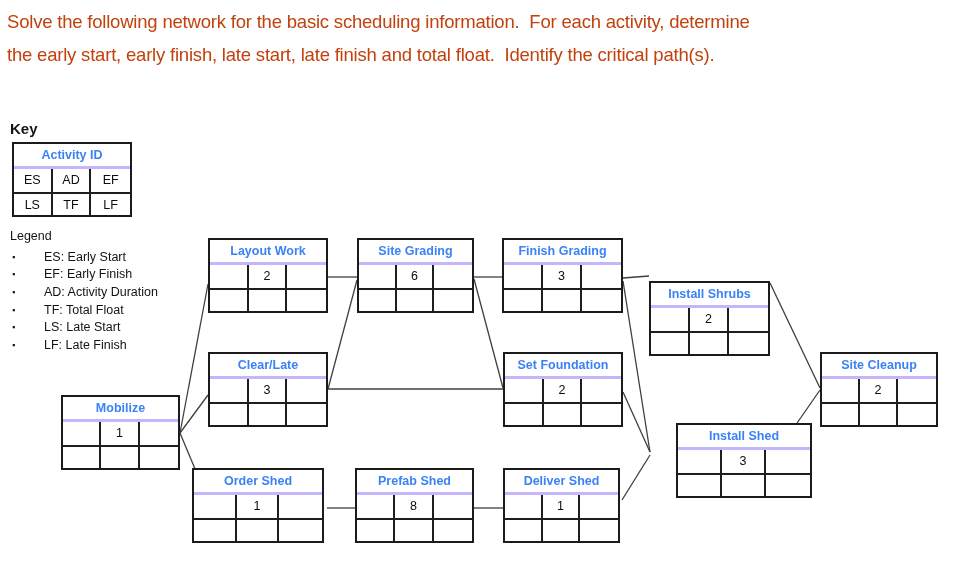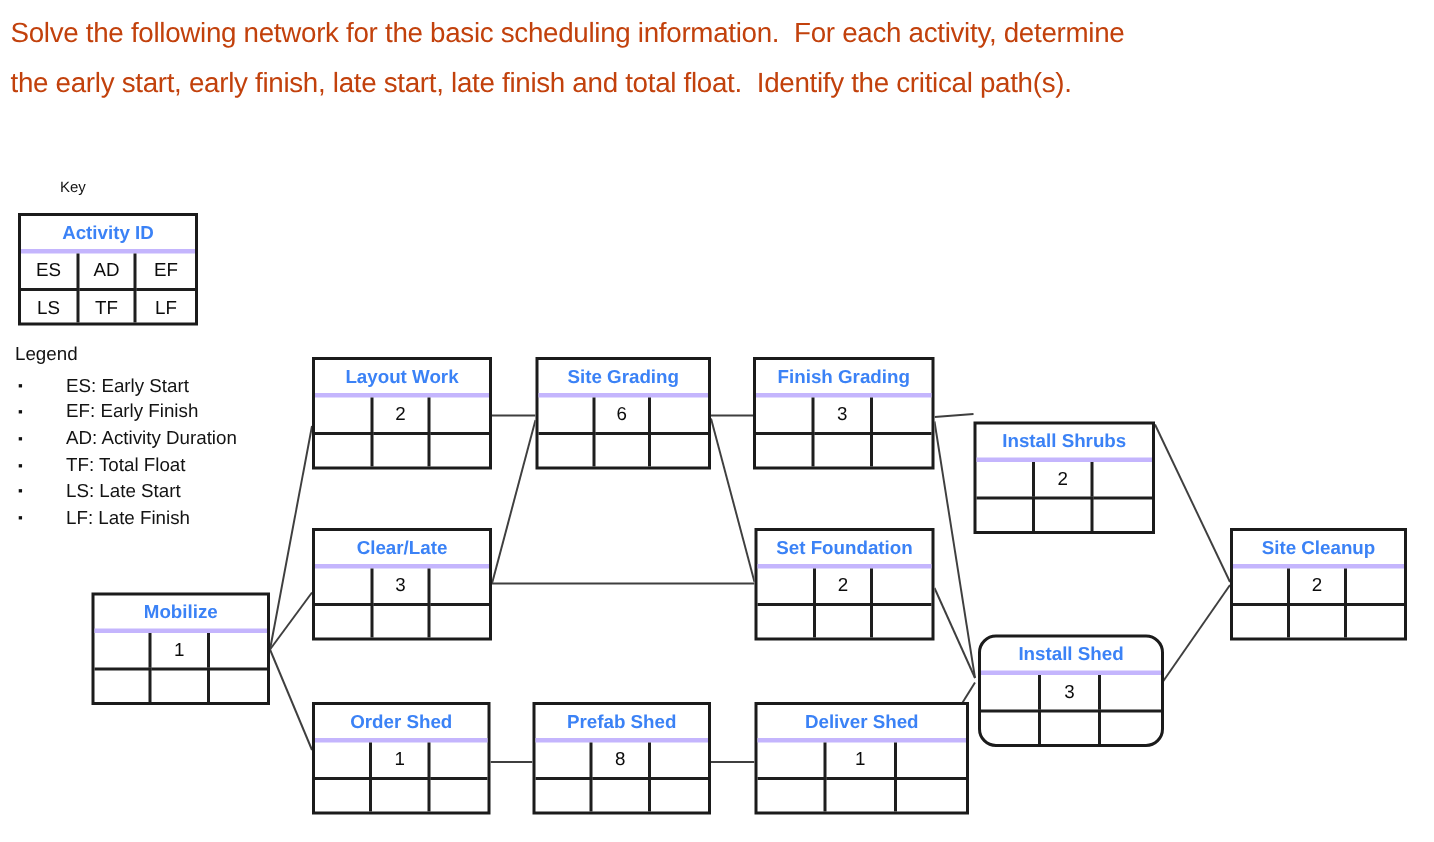--- a/index.html
+++ b/index.html
@@ -17,22 +17,23 @@
     position: absolute;
     left: 7px; top: 5px;
     font-size: 18.5px;
     line-height: 33px;
     letter-spacing: -0.2px;
     color: #c2410c;
   }
   .title-line { white-space: pre; }
   
   #key-label {
-    position: absolute; left: 40px; top: 120px;
-    font-size: 10px;
+    position: absolute; left: 10px; top: 120px;
+    font-size: 15px;
+    font-weight: bold;
   }
   #key-table { position: absolute; left: 12px; top: 142px; width: 120px; }
   
   .abox {
     position: absolute;
     background: #ffffff;
     border: 2px solid #1b1b1b;
     box-sizing: border-box;
   }
   .abox-title {
@@ -163,21 +164,21 @@
         <div class="abox-title">Clear/Late</div>
         <div class="abox-cells">
           <div class="abox-cell"></div>
           <div class="abox-cell">3</div>
           <div class="abox-cell"></div>
           <div class="abox-cell"></div>
           <div class="abox-cell"></div>
           <div class="abox-cell"></div>
         </div>
       </div>
-      <div class="abox" style="left: 208px; top: 468px; width: 119px;">
+      <div class="abox" style="left: 192px; top: 468px; width: 132px;">
         <div class="abox-title">Order Shed</div>
         <div class="abox-cells">
           <div class="abox-cell"></div>
           <div class="abox-cell">1</div>
           <div class="abox-cell"></div>
           <div class="abox-cell"></div>
           <div class="abox-cell"></div>
           <div class="abox-cell"></div>
         </div>
       </div>
@@ -218,21 +219,21 @@
         <div class="abox-title">Set Foundation</div>
         <div class="abox-cells">
           <div class="abox-cell"></div>
           <div class="abox-cell">2</div>
           <div class="abox-cell"></div>
           <div class="abox-cell"></div>
           <div class="abox-cell"></div>
           <div class="abox-cell"></div>
         </div>
       </div>
-      <div class="abox" style="left: 503px; top: 468px; width: 143px;">
+      <div class="abox" style="left: 503px; top: 468px; width: 117px;">
         <div class="abox-title">Deliver Shed</div>
         <div class="abox-cells">
           <div class="abox-cell"></div>
           <div class="abox-cell">1</div>
           <div class="abox-cell"></div>
           <div class="abox-cell"></div>
           <div class="abox-cell"></div>
           <div class="abox-cell"></div>
         </div>
       </div>
@@ -240,21 +241,21 @@
         <div class="abox-title">Install Shrubs</div>
         <div class="abox-cells">
           <div class="abox-cell"></div>
           <div class="abox-cell">2</div>
           <div class="abox-cell"></div>
           <div class="abox-cell"></div>
           <div class="abox-cell"></div>
           <div class="abox-cell"></div>
         </div>
       </div>
-      <div class="abox" style="left: 652px; top: 423px; width: 124px; border-radius: 12px;">
+      <div class="abox" style="left: 676px; top: 423px; width: 136px;">
         <div class="abox-title">Install Shed</div>
         <div class="abox-cells">
           <div class="abox-cell"></div>
           <div class="abox-cell">3</div>
           <div class="abox-cell"></div>
           <div class="abox-cell"></div>
           <div class="abox-cell"></div>
           <div class="abox-cell"></div>
         </div>
       </div>

